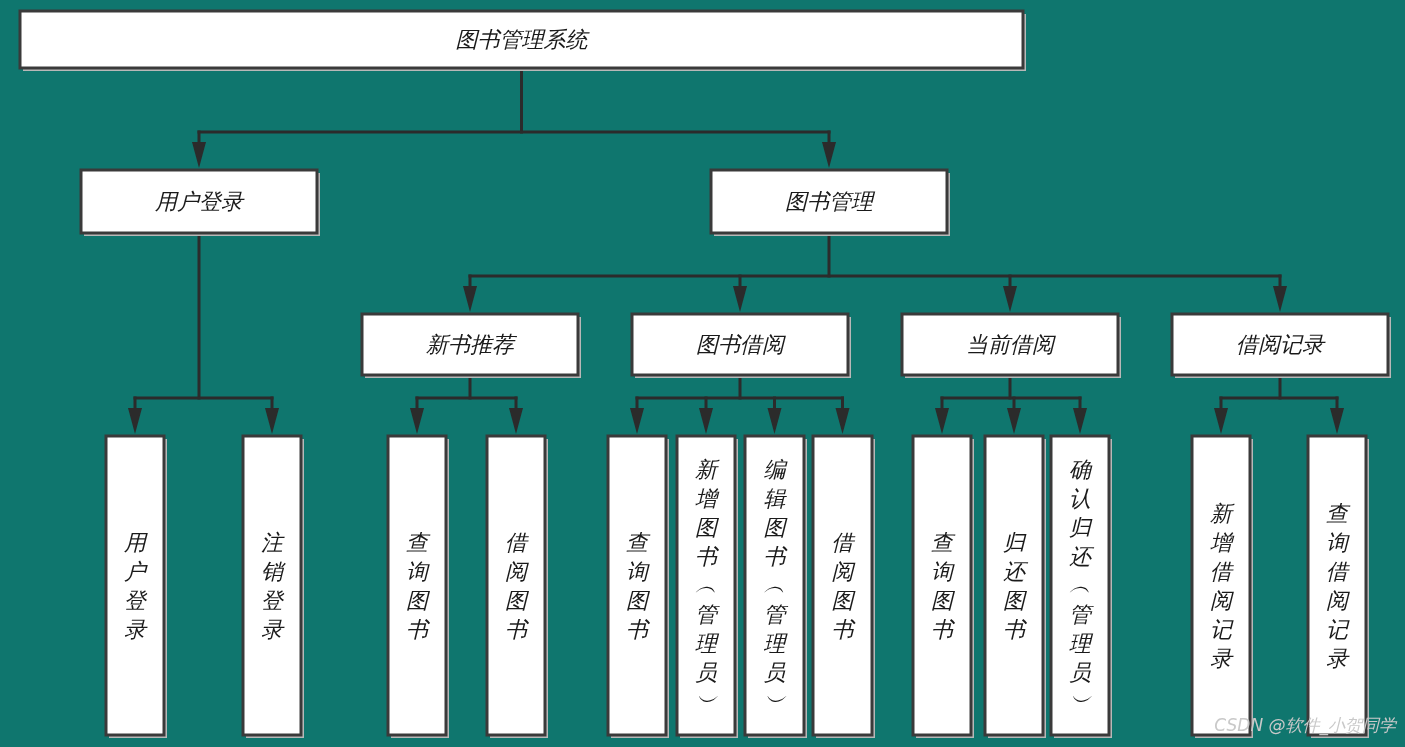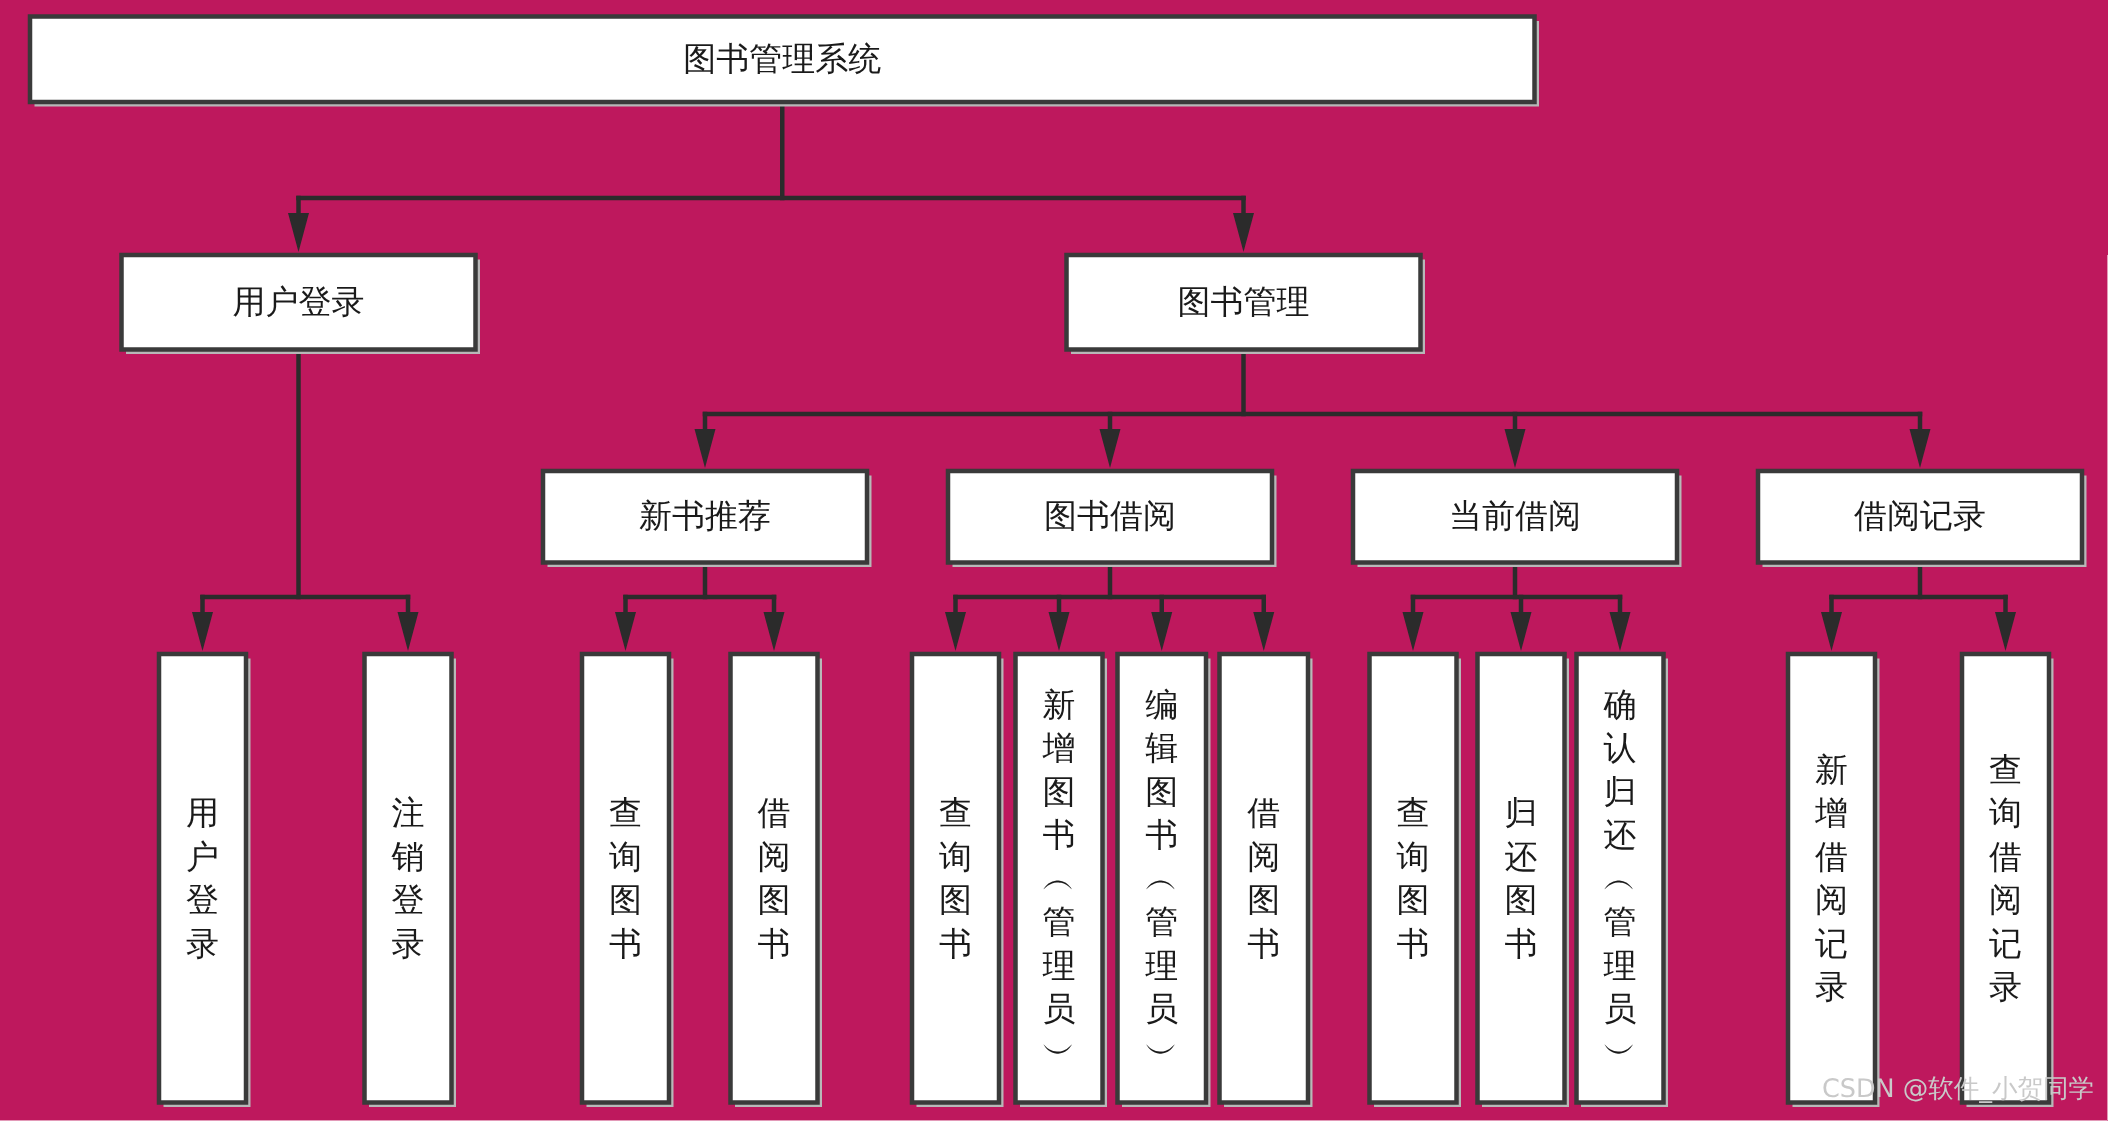--- a/index.html
+++ b/index.html
@@ -8,22 +8,23 @@
     padding: 0;
     background: #ffffff;
   }
   body {
     font-family: "DejaVu Sans", "Liberation Sans", sans-serif;
   }
   #diagram-root {
     position: relative;
     width: 1405px;
     height: 747px;
-    background: #be185d;
+    background: #0f766e;
     overflow: hidden;
+    font-style: italic;
   }
   svg.diagram-canvas {
     position: absolute;
     left: 0;
     top: 0;
     width: 1405px;
     height: 747px;
     display: block;
   }
   .node-box {

